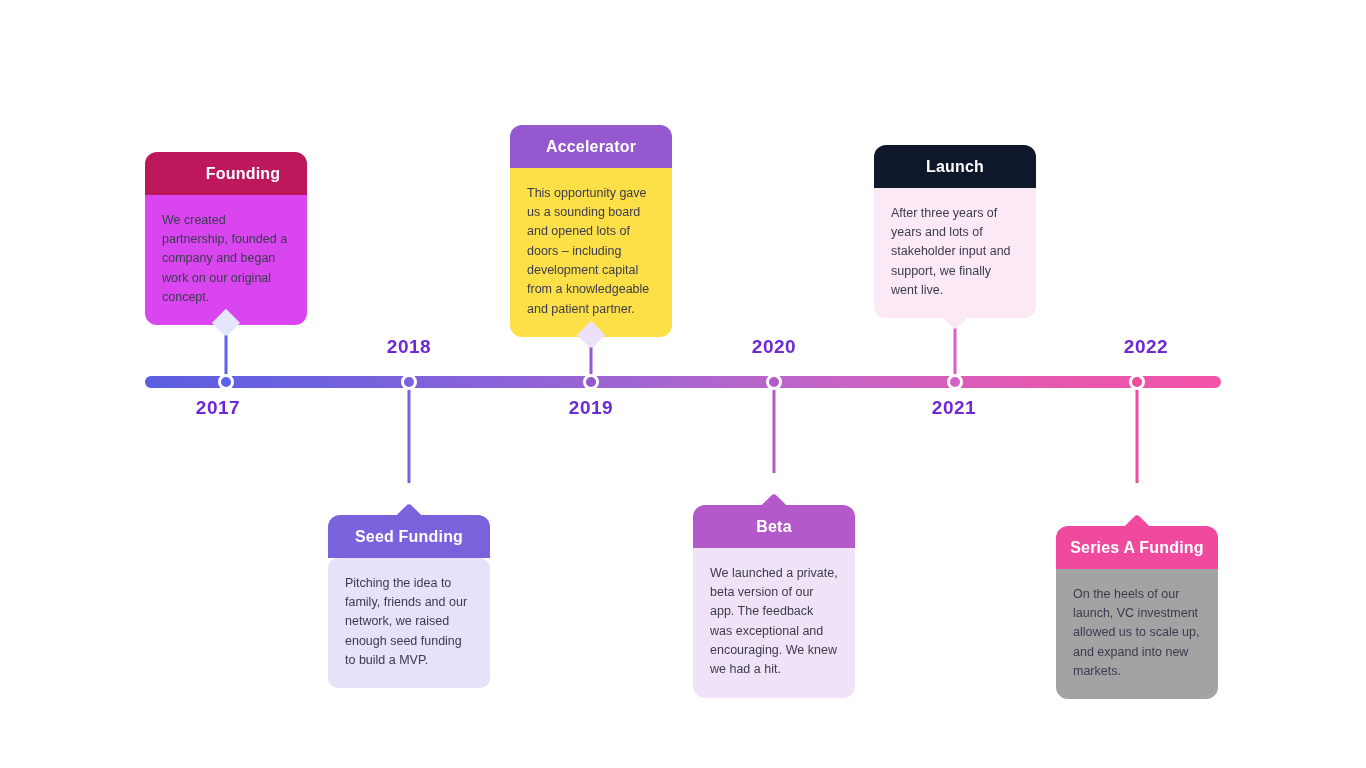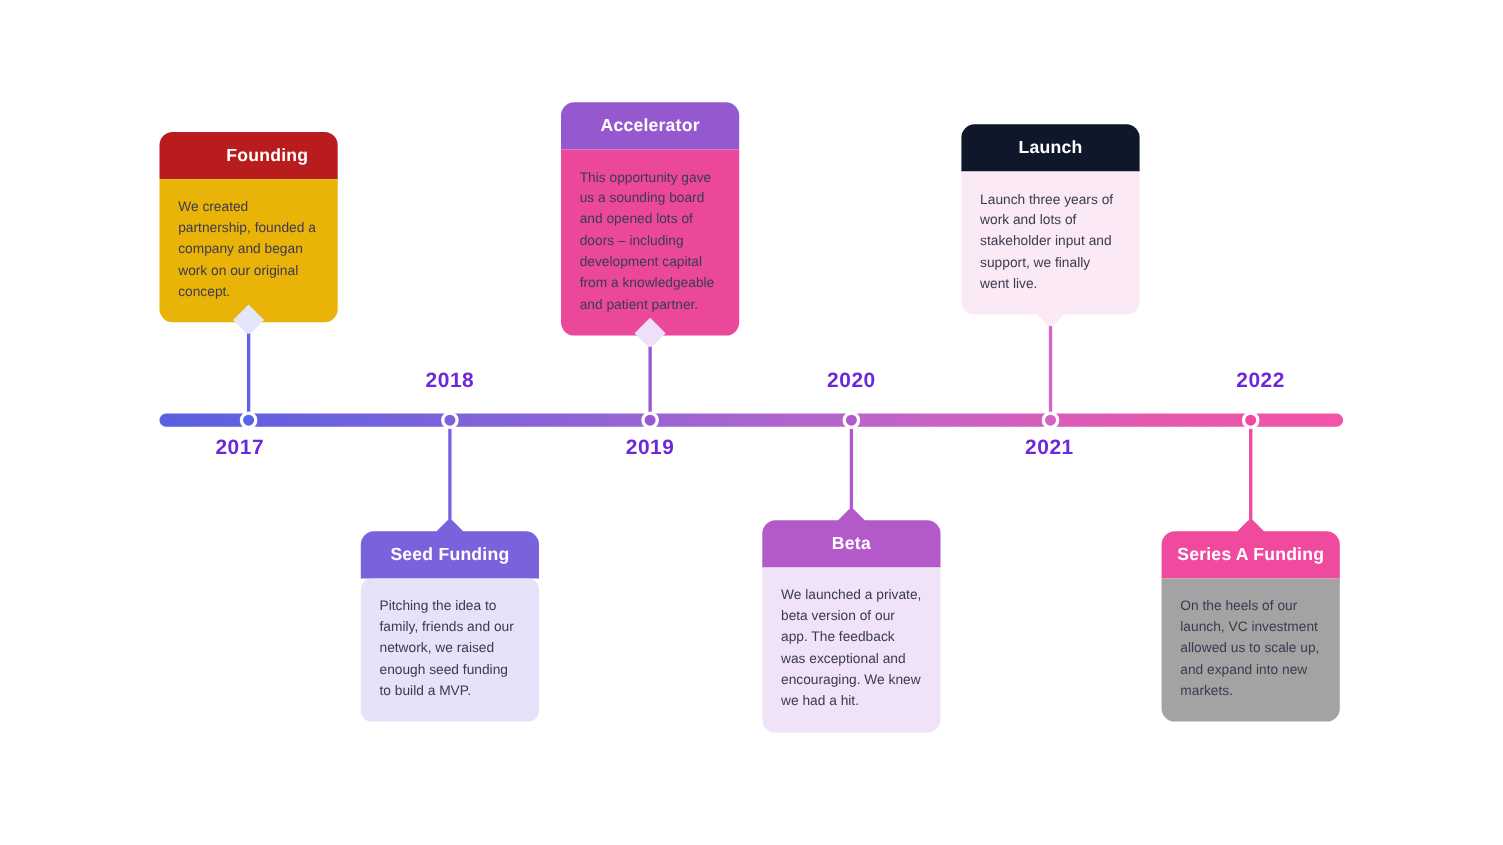--- a/index.html
+++ b/index.html
@@ -72,20 +72,21 @@
   }
 
   
   .card {
     position: absolute;
     width: 162px;
     border-radius: 12px;
     overflow: visible;
     transform: translateX(-50%);
     z-index: 4;
+    margin-top: 32px;
   }
   .card-header {
     position: relative;
     border-radius: 12px 12px 0 0;
     padding: 13px 10px 12px 10px;
     text-align: center;
     box-sizing: border-box;
   }
   .card-title {
     color: #ffffff;
@@ -146,65 +147,65 @@
   <div id="nodes-layer">
       <div class="node" style="left: 226px; top: 382px; background: rgb(91, 99, 234);"></div>
       <div class="node" style="left: 409px; top: 382px; background: rgb(122, 98, 221);"></div>
       <div class="node" style="left: 591px; top: 382px; background: rgb(149, 88, 207);"></div>
       <div class="node" style="left: 774px; top: 382px; background: rgb(180, 89, 201);"></div>
       <div class="node" style="left: 955px; top: 382px; background: rgb(211, 99, 198);"></div>
       <div class="node" style="left: 1137px; top: 382px; background: rgb(239, 74, 158);"></div>
     </div>
   <div id="cards-layer">
       <div class="card" style="left: 226px; top: 120px;">
-        <div class="card-header" style="background: #b91c1c; padding-left: 44px;">
+        <div class="card-header" style="background: #be185d; padding-left: 44px;">
           <span class="card-title">Founding</span>
         </div>
-        <div class="card-body" style="background: #eab308;">
+        <div class="card-body" style="background: #d946ef;">
           <span class="card-text">We created partnership, founded a company and began work on our original concept.</span>
           <div class="tail tail-down" style="background: rgb(228, 230, 251);"></div>
         </div>
       </div>
       <div class="card" style="left: 409px; top: 483px;">
         <div class="card-header" style="background: rgb(122, 98, 221);">
           <span class="card-title">Seed Funding</span>
           <div class="tail tail-up" style="background: rgb(122, 98, 221);"></div>
         </div>
         <div class="card-body" style="background: rgb(230, 226, 250); border-radius: 10px;">
           <span class="card-text">Pitching the idea to family, friends and our network, we raised enough seed funding to build a MVP.</span>
         </div>
       </div>
       <div class="card" style="left: 591px; top: 93px;">
         <div class="card-header" style="background: rgb(149, 88, 207);">
           <span class="card-title">Accelerator</span>
         </div>
-        <div class="card-body" style="background: #ec4899;">
+        <div class="card-body" style="background: #fde047;">
           <span class="card-text">This opportunity gave us a sounding board and opened lots of doors – including development capital from a knowledgeable and patient partner.</span>
           <div class="tail tail-down" style="background: rgb(236, 225, 248);"></div>
         </div>
       </div>
       <div class="card" style="left: 774px; top: 473px;">
         <div class="card-header" style="background: rgb(180, 89, 201);">
           <span class="card-title">Beta</span>
           <div class="tail tail-up" style="background: rgb(180, 89, 201);"></div>
         </div>
         <div class="card-body" style="background: rgb(241, 227, 247);">
           <span class="card-text">We launched a private, beta version of our app. The feedback was exceptional and encouraging. We knew we had a hit.</span>
         </div>
       </div>
       <div class="card" style="left: 955px; top: 113px;">
         <div class="card-header" style="background: #0f172a; text-align: center;">
           <span class="card-title">Launch</span>
         </div>
         <div class="card-body" style="background: rgb(251, 233, 245);">
-          <span class="card-text">Launch three years of work and lots of stakeholder input and support, we finally went live.</span>
+          <span class="card-text">After three years of years and lots of stakeholder input and support, we finally went live.</span>
           <div class="tail tail-down" style="background: rgb(251, 233, 245);"></div>
         </div>
       </div>
-      <div class="card" style="left: 1137px; top: 483px;">
+      <div class="card" style="left: 1137px; top: 494px;">
         <div class="card-header" style="background: rgb(239, 74, 158);">
           <span class="card-title">Series A Funding</span>
           <div class="tail tail-up" style="background: rgb(239, 74, 158);"></div>
         </div>
         <div class="card-body" style="background: #a3a3a3;">
           <span class="card-text">On the heels of our launch, VC investment allowed us to scale up, and expand into new markets.</span>
         </div>
       </div>
     </div>
 

